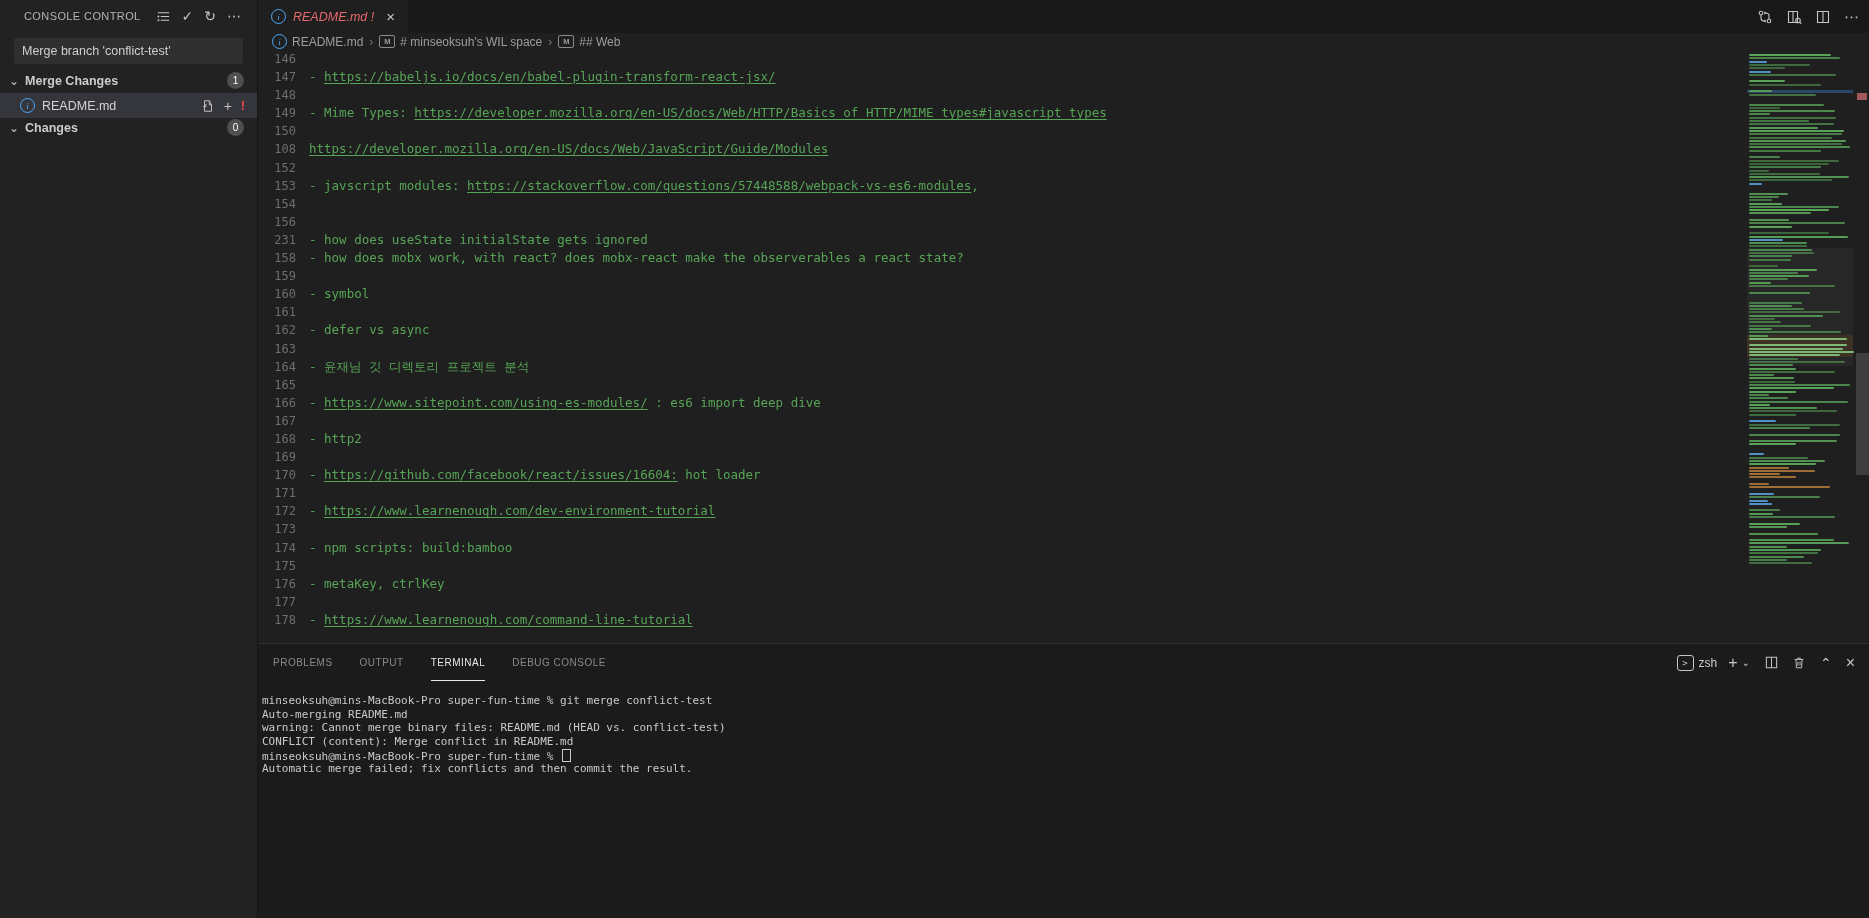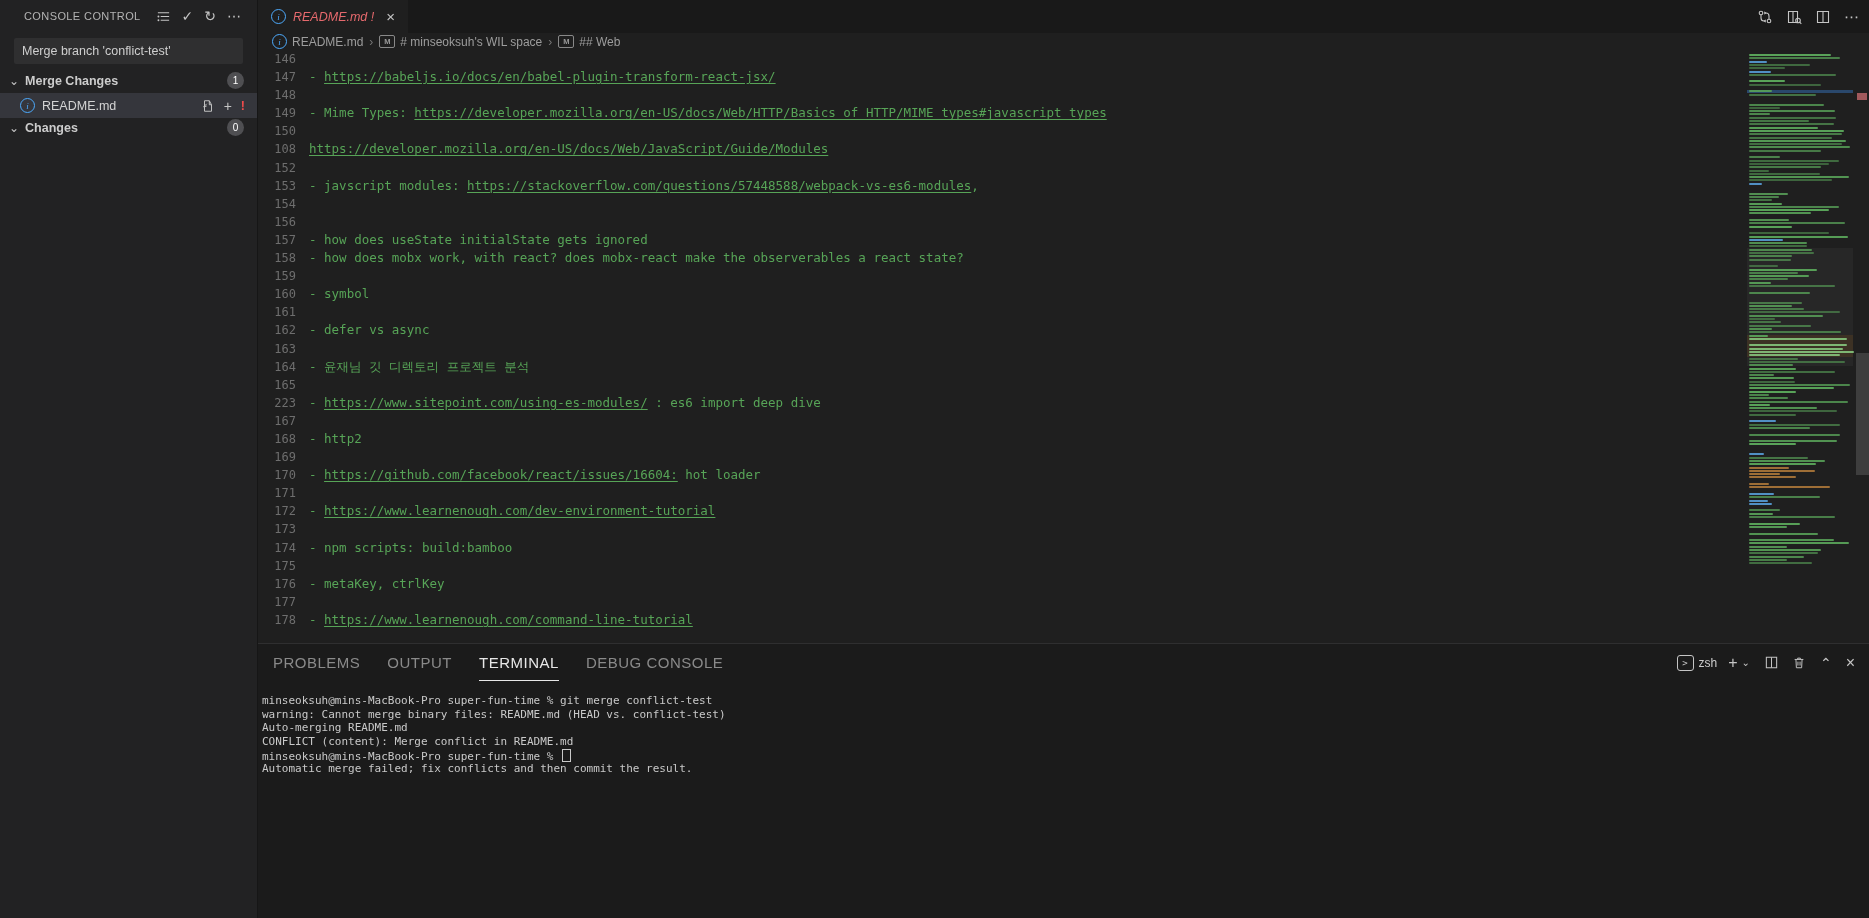--- a/index.html
+++ b/index.html
@@ -53,21 +53,21 @@
 
   .minimap{position:absolute;top:2px;right:16px;width:106px;height:560px;}
   .mm-row{position:absolute;left:2px;height:2px;border-radius:1px;}
   .mm-band{position:absolute;left:0;right:0;}
   .scroll-thumb{position:absolute;right:0;top:303px;width:13px;height:122px;background:rgba(121,121,121,.35);}
   .ov-marker{position:absolute;right:2px;top:43px;width:10px;height:7px;background:#a1595c;}
 
   
   .panel{position:absolute;left:258px;top:643px;right:0;bottom:0;background:#1b1b1b;border-top:1px solid #2f2f30;box-sizing:border-box;}
   .panel-tabs{position:absolute;left:15px;top:0;height:37px;display:flex;gap:27px;align-items:stretch;}
-  .ptab{font-size:15px;letter-spacing:.5px;color:#8a8a8a;display:flex;align-items:center;box-sizing:border-box;border-bottom:1px solid transparent;}
+  .ptab{font-size:10px;letter-spacing:.5px;color:#8a8a8a;display:flex;align-items:center;box-sizing:border-box;border-bottom:1px solid transparent;}
   .ptab.active{color:#e7e7e7;border-bottom-color:#e7e7e7;}
   .panel-actions{position:absolute;right:14px;top:0;height:37px;display:flex;align-items:center;}
   .pa{margin-left:11px;display:flex;align-items:center;}
   .panel-actions .glyph{font-size:14px;color:#c5c5c5;line-height:1;}
   .term-box{width:15px;height:14px;border:1px solid #c5c5c5;border-radius:3px;font-size:9px;color:#c5c5c5;
             display:flex;align-items:center;justify-content:center;font-family:"DejaVu Sans Mono",monospace;}
   .shell-label{font-size:12px;color:#cccccc;margin-left:5px;}
   .chev-sm{font-size:10px;color:#c5c5c5;margin-left:3px;}
   .terminal{position:absolute;left:4px;top:50px;right:20px;font-family:"DejaVu Sans Mono",monospace;
             font-size:11px;color:#c9c9c9;}
@@ -184,30 +184,30 @@
         <div class="cl"><span class="ln">146</span><span class="ct"></span></div>
         <div class="cl"><span class="ln">147</span><span class="ct"><span>- </span><span class="lk">https://babeljs.io/docs/en/babel-plugin-transform-react-jsx/</span></span></div>
         <div class="cl"><span class="ln">148</span><span class="ct"></span></div>
         <div class="cl"><span class="ln">149</span><span class="ct"><span>- Mime Types: </span><span class="lk">https://developer.mozilla.org/en-US/docs/Web/HTTP/Basics_of_HTTP/MIME_types#javascript_types</span></span></div>
         <div class="cl"><span class="ln">150</span><span class="ct"></span></div>
         <div class="cl"><span class="ln">108</span><span class="ct"><span class="lk">https://developer.mozilla.org/en-US/docs/Web/JavaScript/Guide/Modules</span></span></div>
         <div class="cl"><span class="ln">152</span><span class="ct"></span></div>
         <div class="cl"><span class="ln">153</span><span class="ct"><span>- javscript modules: </span><span class="lk">https://stackoverflow.com/questions/57448588/webpack-vs-es6-modules</span><span>,</span></span></div>
         <div class="cl"><span class="ln">154</span><span class="ct"></span></div>
         <div class="cl"><span class="ln">156</span><span class="ct"></span></div>
-        <div class="cl"><span class="ln">157</span><span class="ct"><span>- how does useState initialState gets ignored</span></span></div>
+        <div class="cl"><span class="ln">231</span><span class="ct"><span>- how does useState initialState gets ignored</span></span></div>
         <div class="cl"><span class="ln">158</span><span class="ct"><span>- how does mobx work, with react? does mobx-react make the observerables a react state?</span></span></div>
         <div class="cl"><span class="ln">159</span><span class="ct"></span></div>
         <div class="cl"><span class="ln">160</span><span class="ct"><span>- symbol</span></span></div>
         <div class="cl"><span class="ln">161</span><span class="ct"></span></div>
         <div class="cl"><span class="ln">162</span><span class="ct"><span>- defer vs async</span></span></div>
         <div class="cl"><span class="ln">163</span><span class="ct"></span></div>
         <div class="cl"><span class="ln">164</span><span class="ct"><span>- 윤재님 깃 디렉토리 프로젝트 분석</span></span></div>
         <div class="cl"><span class="ln">165</span><span class="ct"></span></div>
-        <div class="cl"><span class="ln">223</span><span class="ct"><span>- </span><span class="lk">https://www.sitepoint.com/using-es-modules/</span><span> : es6 import deep dive</span></span></div>
+        <div class="cl"><span class="ln">166</span><span class="ct"><span>- </span><span class="lk">https://www.sitepoint.com/using-es-modules/</span><span> : es6 import deep dive</span></span></div>
         <div class="cl"><span class="ln">167</span><span class="ct"></span></div>
         <div class="cl"><span class="ln">168</span><span class="ct"><span>- http2</span></span></div>
         <div class="cl"><span class="ln">169</span><span class="ct"></span></div>
         <div class="cl"><span class="ln">170</span><span class="ct"><span>- </span><span class="lk">https://github.com/facebook/react/issues/16604:</span><span> hot loader</span></span></div>
         <div class="cl"><span class="ln">171</span><span class="ct"></span></div>
         <div class="cl"><span class="ln">172</span><span class="ct"><span>- </span><span class="lk">https://www.learnenough.com/dev-environment-tutorial</span></span></div>
         <div class="cl"><span class="ln">173</span><span class="ct"></span></div>
         <div class="cl"><span class="ln">174</span><span class="ct"><span>- npm scripts: build:bamboo</span></span></div>
         <div class="cl"><span class="ln">175</span><span class="ct"></span></div>
         <div class="cl"><span class="ln">176</span><span class="ct"><span>- metaKey, ctrlKey</span></span></div>
@@ -382,19 +382,19 @@
         <path d="M3 4.5h10M6.5 4.5V3h3v1.5M4.5 4.5 5 14h6l.5-9.5"></path>
             <path d="M6.8 7v4.5M9.2 7v4.5"></path>
           </g>
         </svg>
     </span>
     <span class="pa glyph" style="margin-left:14px">⌃</span>
     <span class="pa glyph" style="font-size:16px;margin-left:14px">×</span>
   </div>
   <div class="terminal" id="terminal">
       <div class="tl">minseoksuh@mins-MacBook-Pro super-fun-time % git merge conflict-test</div>
+      <div class="tl">Auto-merging README.md</div>
       <div class="tl">warning: Cannot merge binary files: README.md (HEAD vs. conflict-test)</div>
-      <div class="tl">Auto-merging README.md</div>
       <div class="tl">CONFLICT (content): Merge conflict in README.md</div>
       <div class="tl">minseoksuh@mins-MacBook-Pro super-fun-time % <span class="cursor"></span></div>
       <div class="tl">Automatic merge failed; fix conflicts and then commit the result.</div>
     </div>
 </div>
 
 </body></html>

